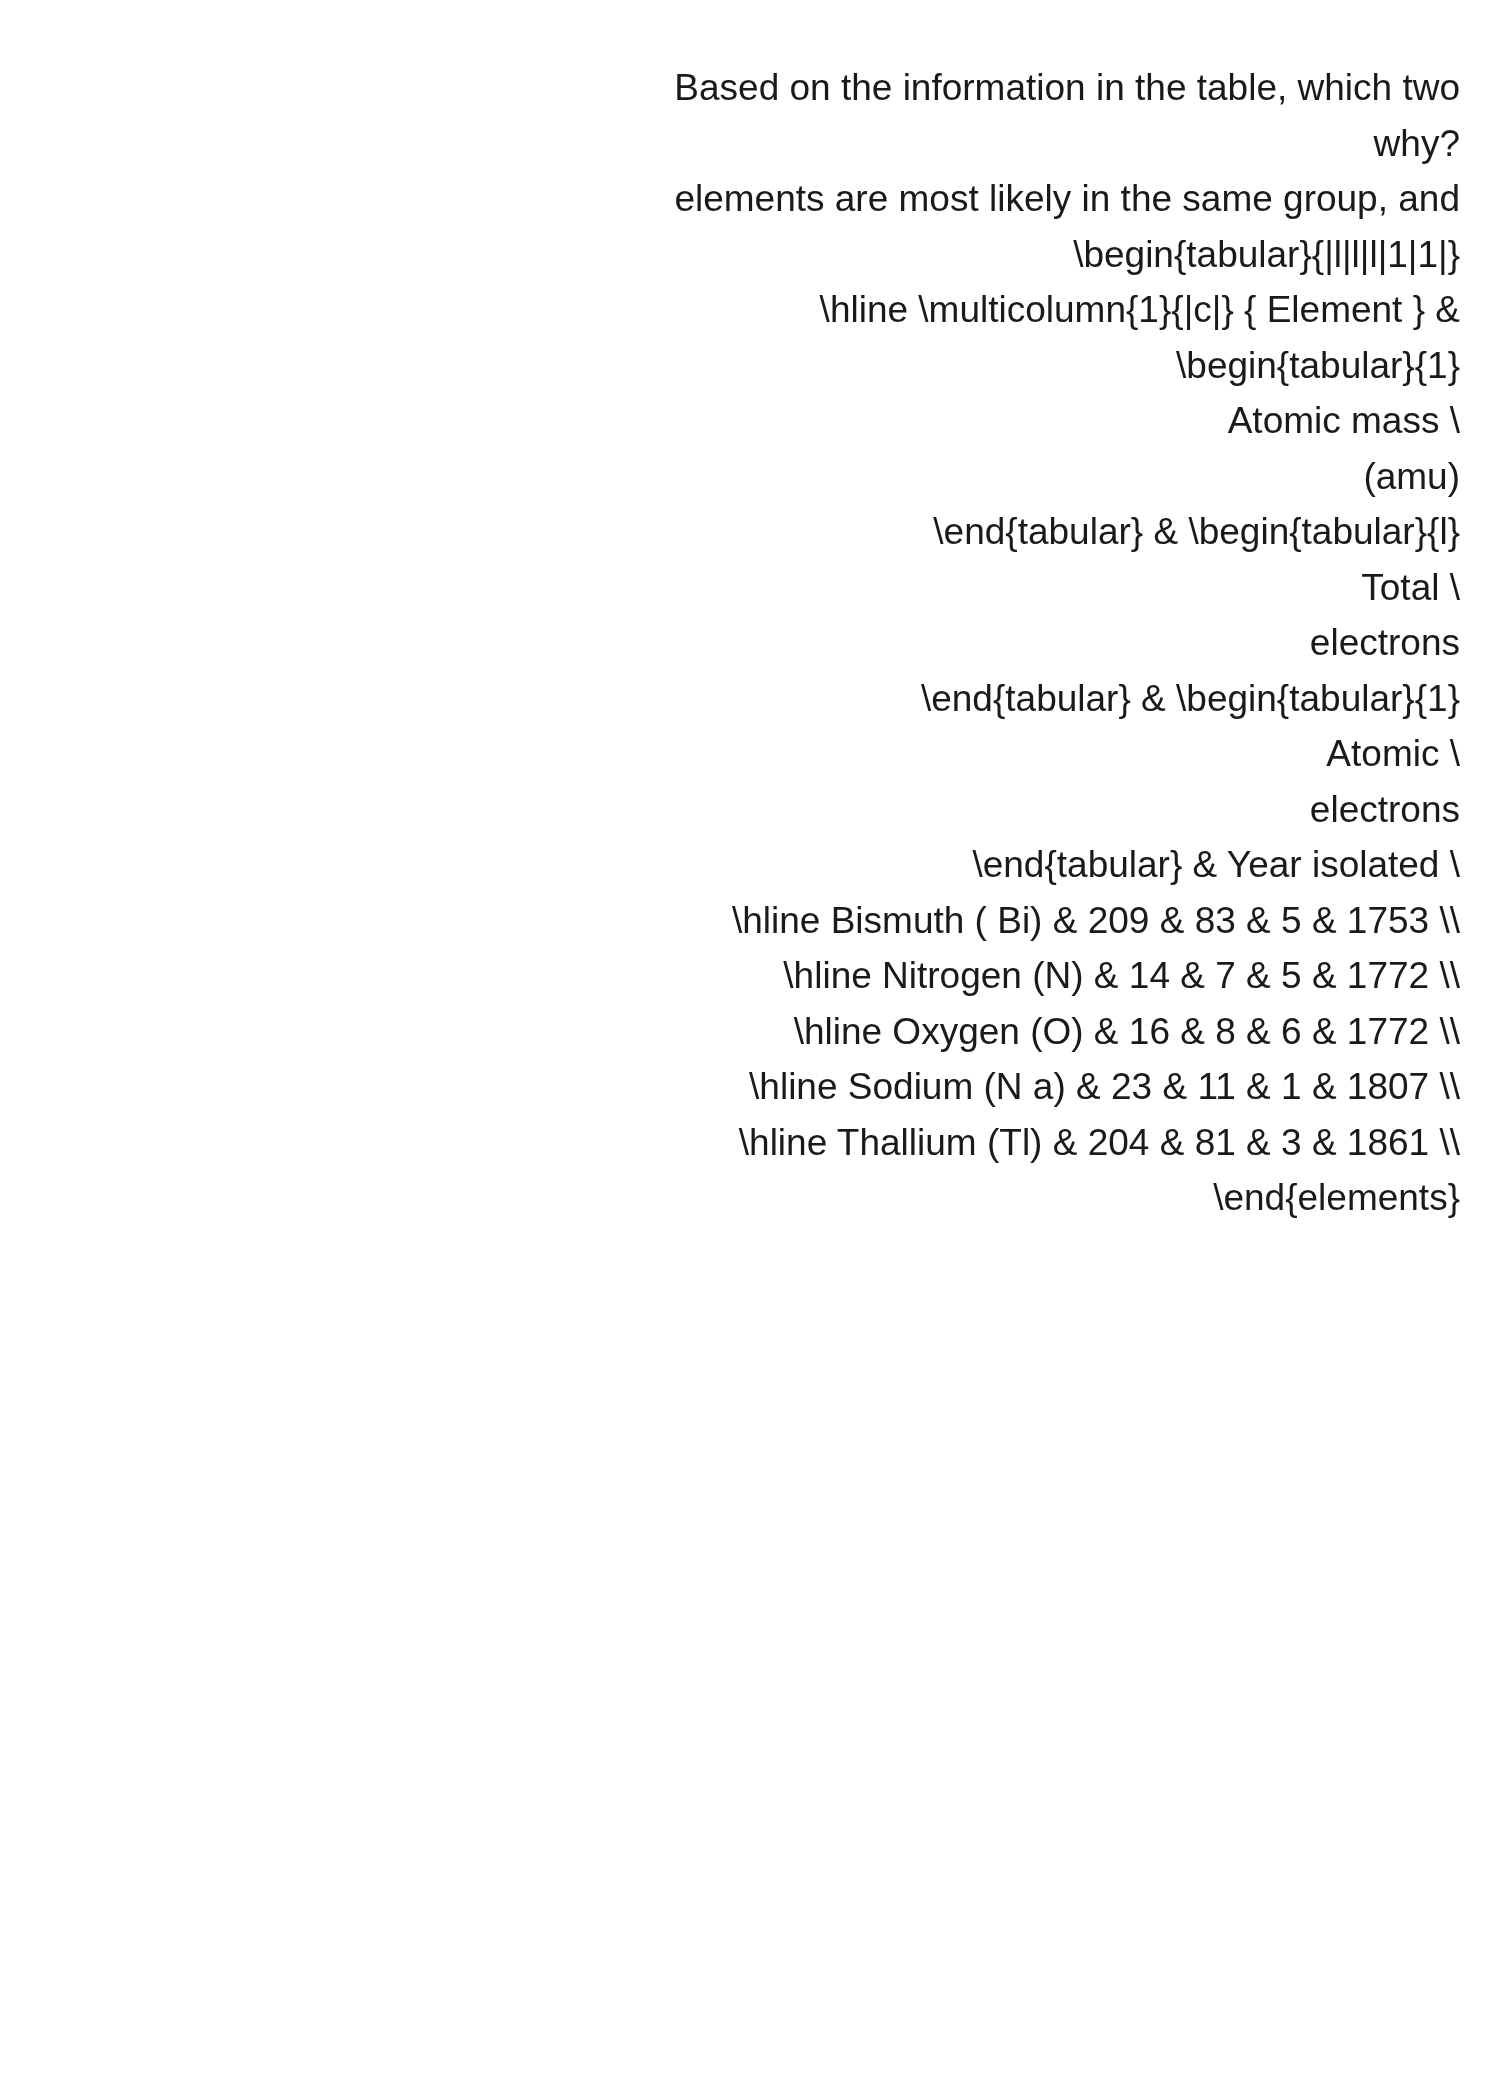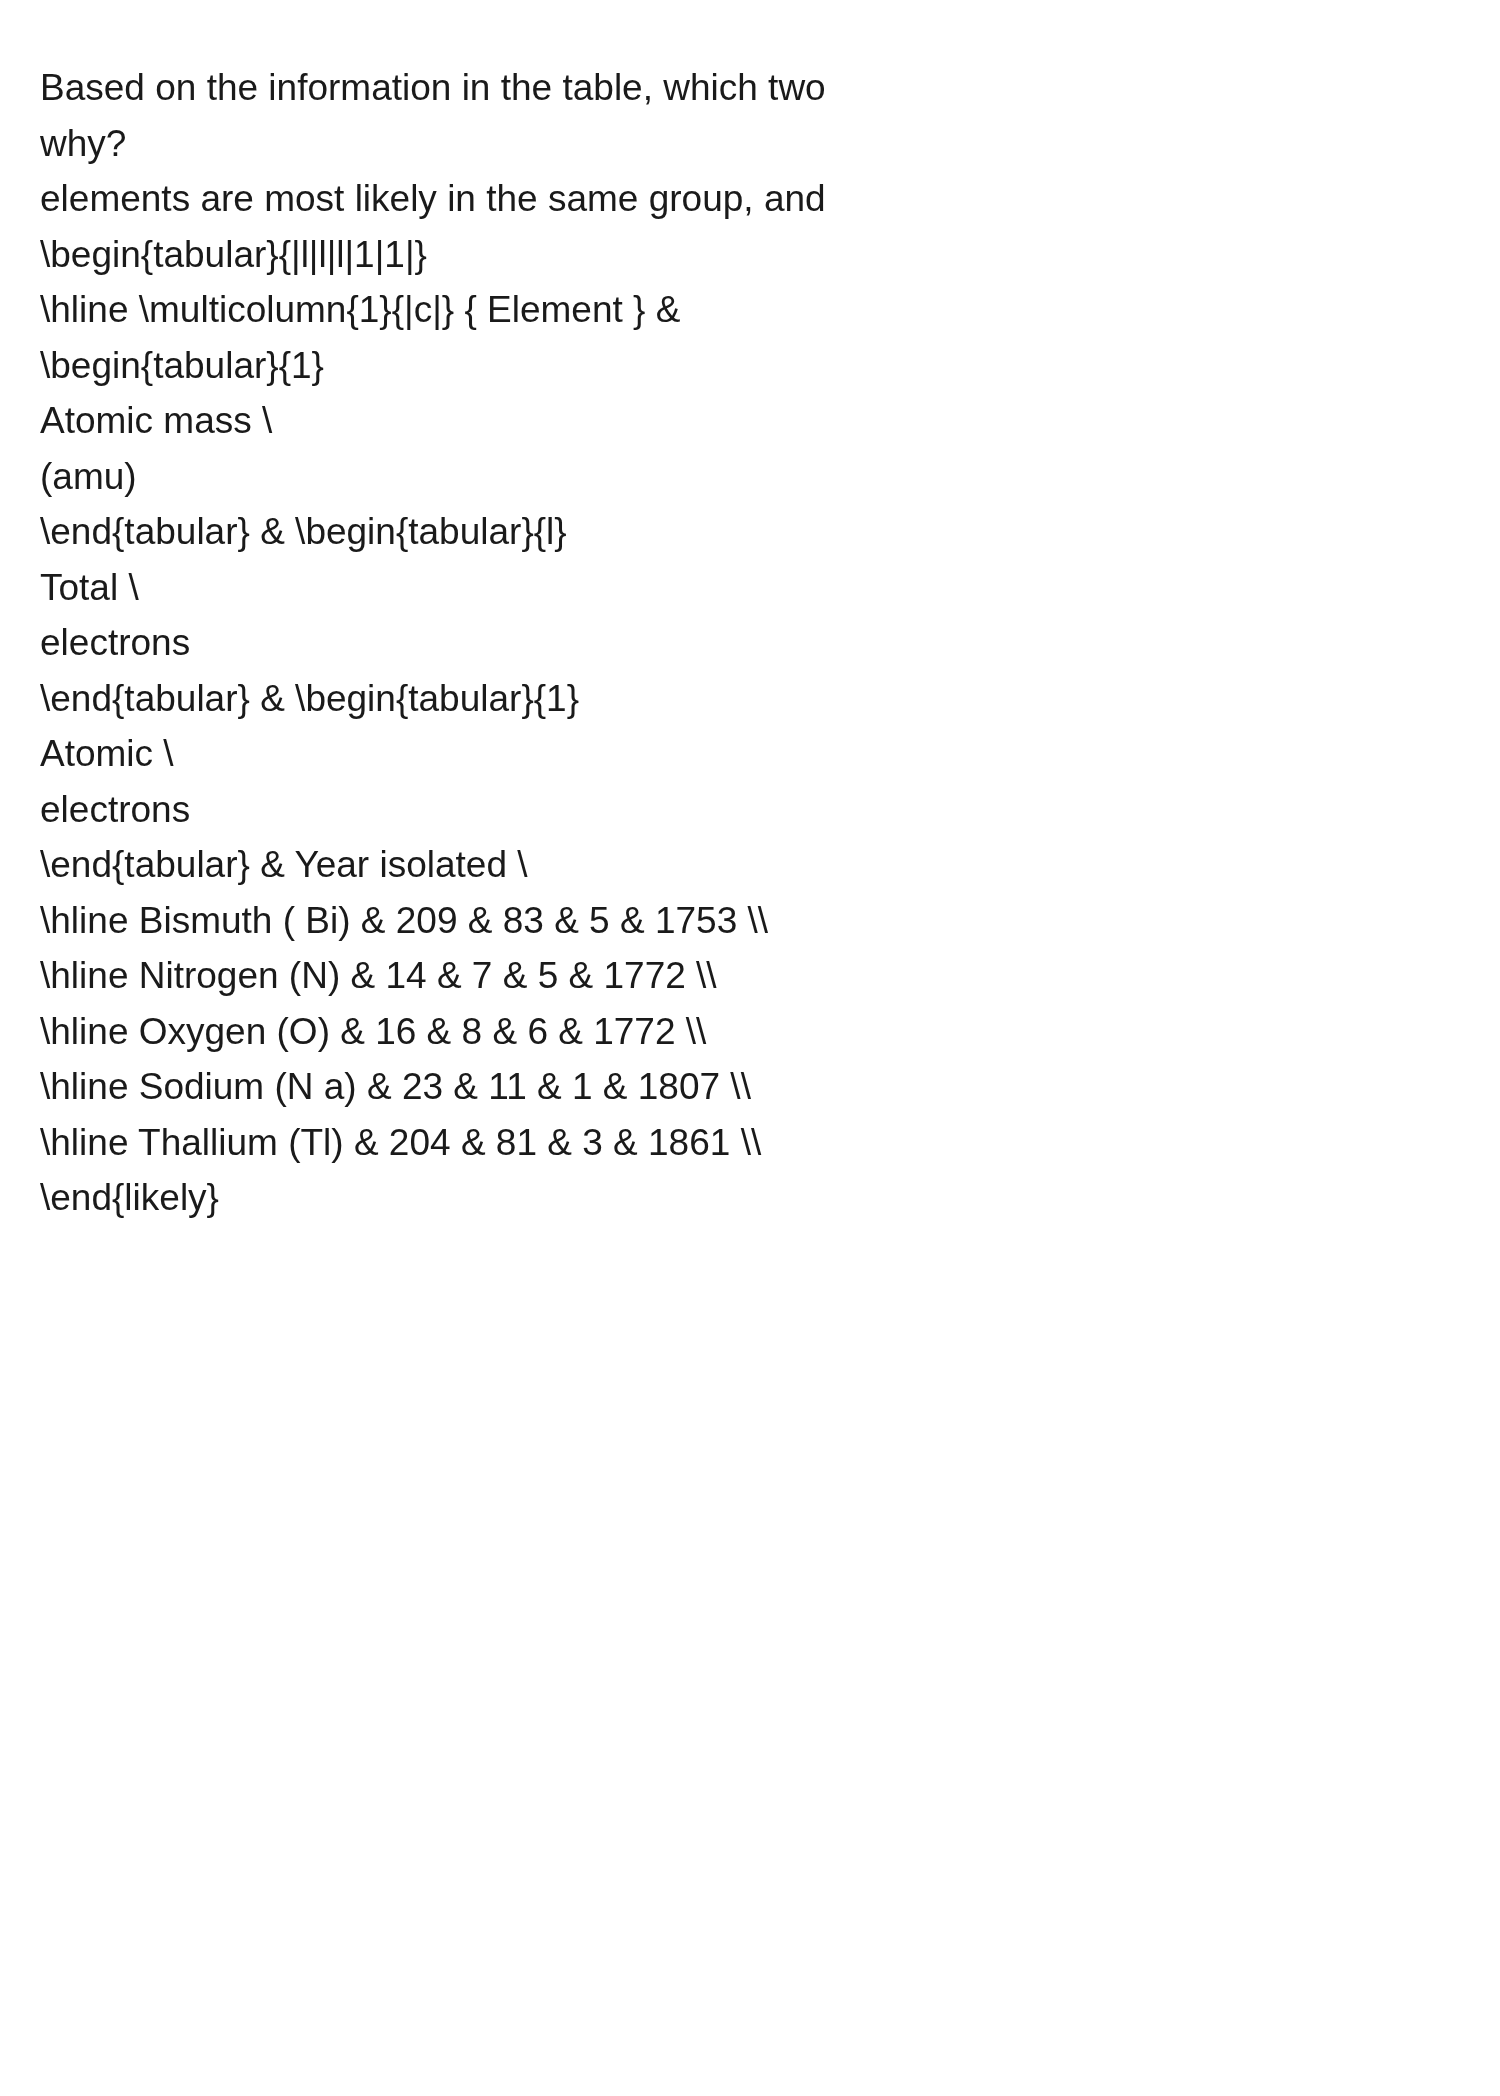--- a/index.html
+++ b/index.html
@@ -1,18 +1,19 @@
 <!DOCTYPE html>
 <html><head>
   <meta charset="utf-8">
   <style>
     * {
       margin: 0;
       padding: 0;
       box-sizing: border-box;
+      text-align: right;
     }
     body {
       background: #ffffff;
       font-family: -apple-system, BlinkMacSystemFont, "Segoe UI", Helvetica, Arial, sans-serif;
       padding: 60px 40px;
       font-size: 37px;
       line-height: 1.5;
       color: #1a1a1a;
       width: 1500px;
     }
@@ -40,14 +41,14 @@
   <div class="line">electrons</div>
   <div class="line">\end{tabular} &amp; \begin{tabular}{1}</div>
   <div class="line">Atomic \</div>
   <div class="line">electrons</div>
   <div class="line">\end{tabular} &amp; Year isolated \</div>
   <div class="line">\hline Bismuth ( Bi) &amp; 209 &amp; 83 &amp; 5 &amp; 1753 \\</div>
   <div class="line">\hline Nitrogen (N) &amp; 14 &amp; 7 &amp; 5 &amp; 1772 \\</div>
   <div class="line">\hline Oxygen (O) &amp; 16 &amp; 8 &amp; 6 &amp; 1772 \\</div>
   <div class="line">\hline Sodium (N a) &amp; 23 &amp; 11 &amp; 1 &amp; 1807 \\</div>
   <div class="line">\hline Thallium (Tl) &amp; 204 &amp; 81 &amp; 3 &amp; 1861 \\</div>
-  <div class="line">\end{likely}</div>
+  <div class="line">\end{elements}</div>
 </div>
 
 </body></html>

